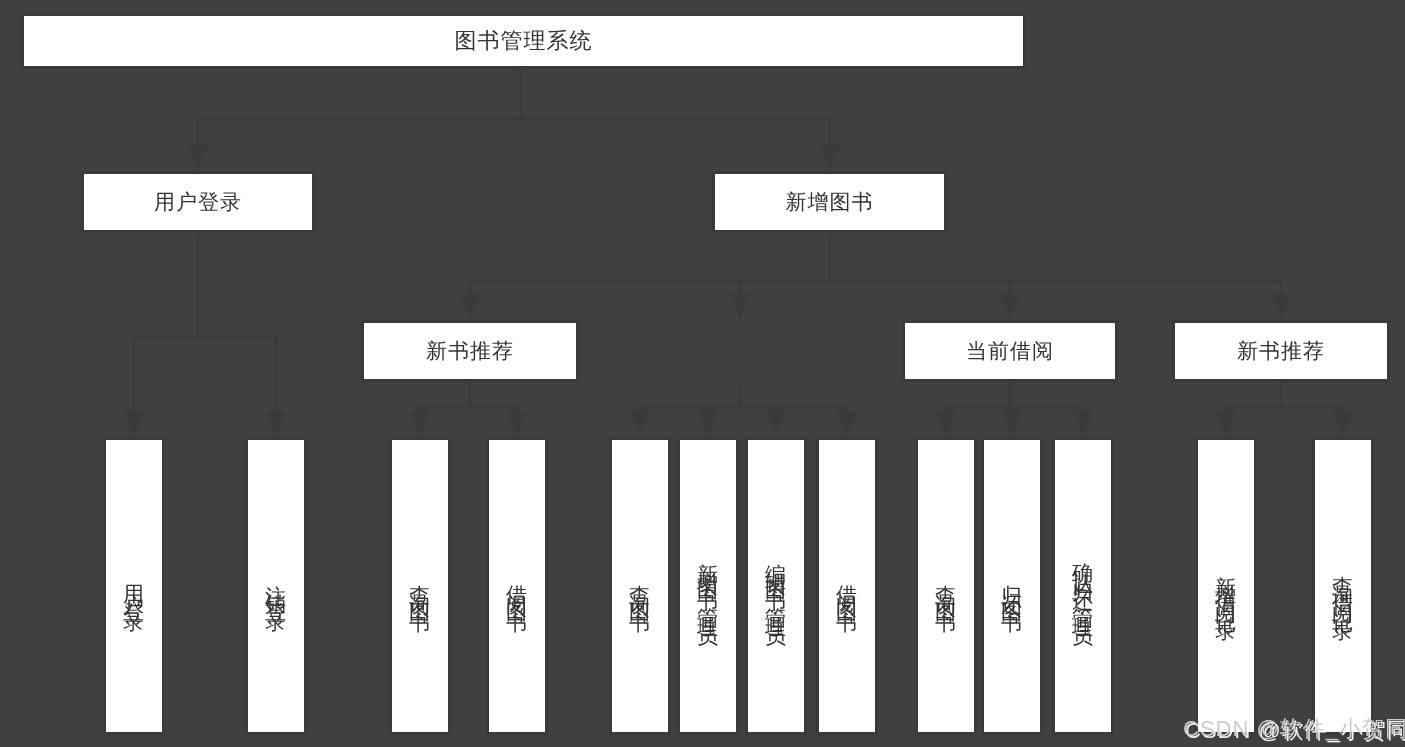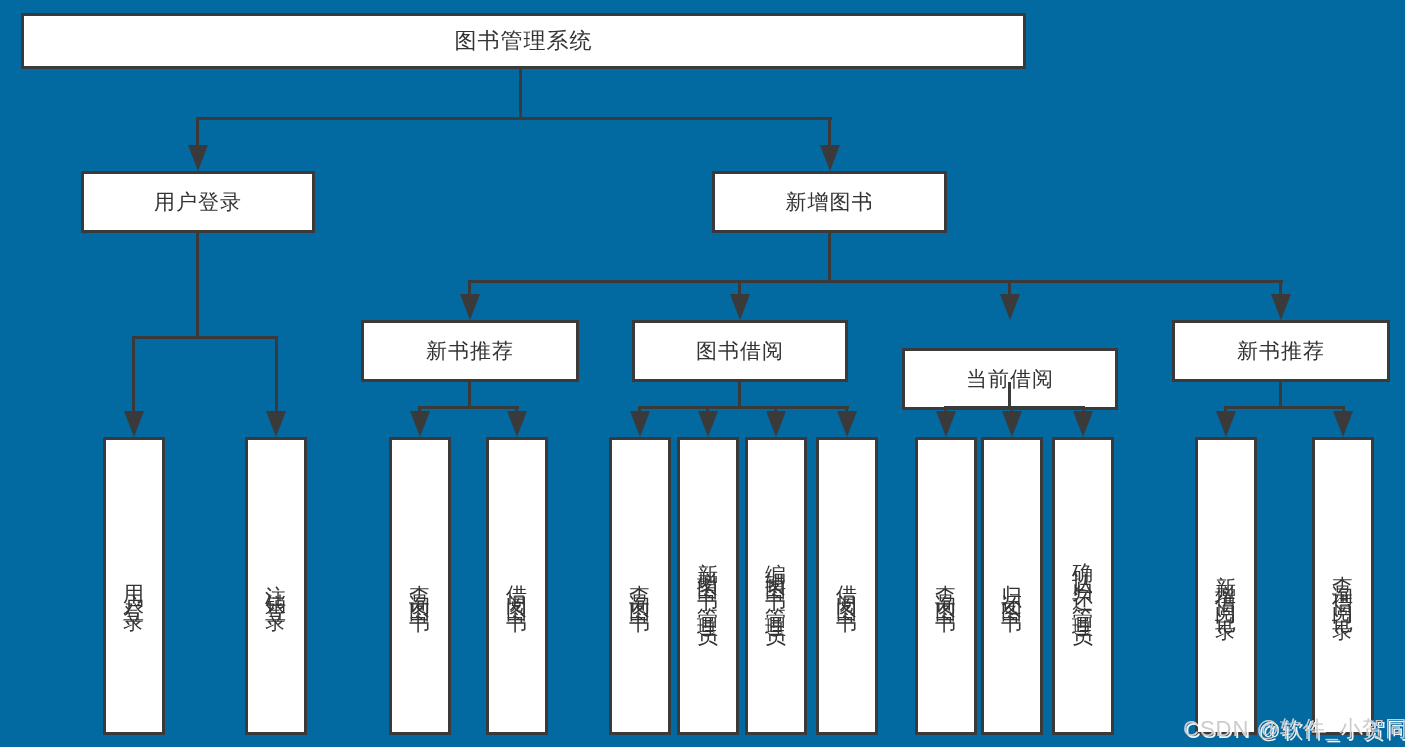--- a/index.html
+++ b/index.html
@@ -1,19 +1,19 @@
 <!DOCTYPE html>
 <html><head>
 <meta charset="utf-8">
 <style>
   html,body{margin:0;padding:0;background:#ffffff;}
   #canvas{
     position:relative;
     width:1405px;height:747px;
-    background:#0369a1;
+    background:#404040;
     overflow:hidden;
     font-family:"Liberation Sans","DejaVu Sans",sans-serif;
     color:#333333;
   }
   .box{
     position:absolute;
     box-sizing:border-box;
     border:3px solid #3a3a3a;
     background:#ffffff;
     display:flex;
@@ -86,24 +86,21 @@
   <div class="line" style="left:1008px;top:280px;width:3px;height:18px;"></div>
   <div class="line" style="left:1279px;top:280px;width:3px;height:18px;"></div>
   <div class="arrow" style="left:460px;top:294px;"></div>
   <div class="arrow" style="left:730px;top:294px;"></div>
   <div class="arrow" style="left:1000px;top:294px;"></div>
   <div class="arrow" style="left:1271px;top:294px;"></div>
 
   <div class="box" style="left:361px;top:320px;width:218px;height:62px;">
     <span>新书推荐</span>
   </div>
-  <div class="box" style="left:632px;top:320px;width:216px;height:62px;">
-    <span>图书借阅</span>
-  </div>
-  <div class="box" style="left:902px;top:320px;width:216px;height:62px;margin-top:28px;">
+  <div class="box" style="left:902px;top:320px;width:216px;height:62px;">
     <span>当前借阅</span>
   </div>
   <div class="box" style="left:1172px;top:320px;width:218px;height:62px;">
     <span>新书推荐</span>
   </div>
 
   <div class="line" style="left:468px;top:382px;width:3px;height:27px;"></div>
   <div class="line" style="left:418px;top:406px;width:101px;height:3px;"></div>
   <div class="line" style="left:418px;top:406px;width:3px;height:10px;"></div>
   <div class="line" style="left:515px;top:406px;width:3px;height:10px;"></div>

